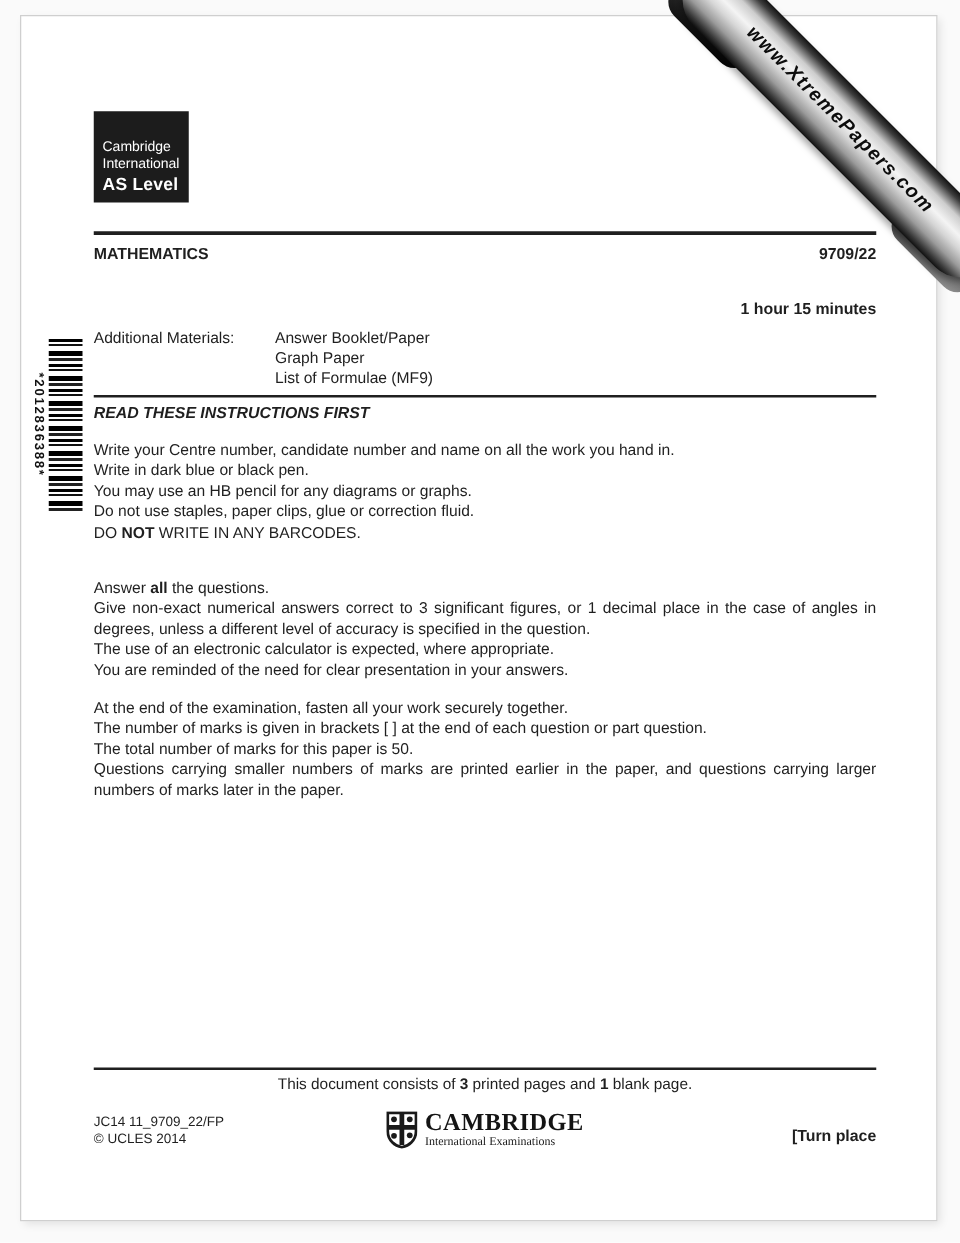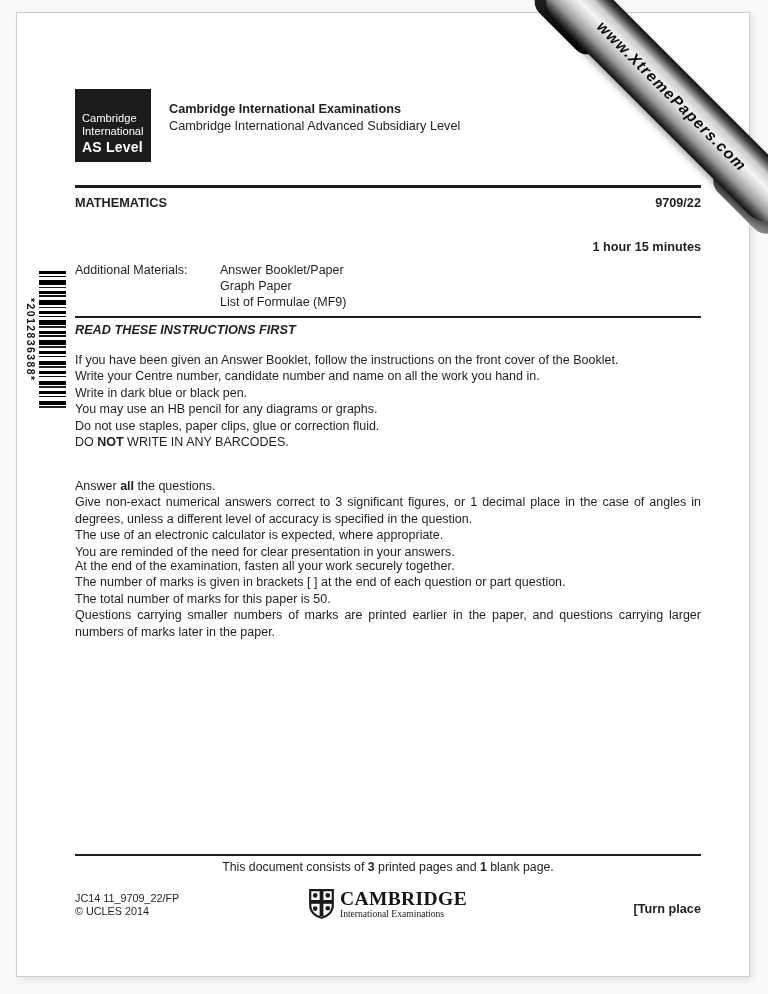--- a/index.html
+++ b/index.html
@@ -96,24 +96,20 @@
   <div class="barcode">
     <div class="barcode-number">*2012836388*</div>
     <div class="barcode-bars"></div>
   </div>
 
   <div class="logo-box">
     <div class="logo-l">Cambridge</div>
     <div class="logo-l">International</div>
     <div class="logo-l3">AS Level</div>
   </div>
-  <div class="org">
-    <div class="b">Cambridge International Examinations</div>
-    <div>Cambridge International Advanced Subsidiary Level</div>
-  </div>
 
   <div class="rule" style="top:172px;height:2.5px;"></div>
 
   <div class="row" style="top:183px;">
     <span class="b">MATHEMATICS</span>
     <span class="b">9709/22</span>
   </div>
   <div class="row" style="top:227px;">
     <span></span>
     <span class="b">1 hour 15 minutes</span>
@@ -125,29 +121,28 @@
       <div>Answer Booklet/Paper</div>
       <div>Graph Paper</div>
       <div>List of Formulae (MF9)</div>
     </div>
   </div>
 
   <div class="rule" style="top:303px;height:2px;"></div>
   <div class="heading">READ THESE INSTRUCTIONS FIRST</div>
 
   <div class="para" style="top:339px;">
-    <div class="ln">If you have been given an Answer Booklet, follow the instructions on the front cover of the Booklet.</div>
     <div class="ln">Write your Centre number, candidate number and name on all the work you hand in.</div>
     <div class="ln">Write in dark blue or black pen.</div>
     <div class="ln">You may use an HB pencil for any diagrams or graphs.</div>
     <div class="ln">Do not use staples, paper clips, glue or correction fluid.</div>
     <div class="ln"><span>DO </span><b>NOT</b><span> WRITE IN ANY BARCODES.</span></div>
   </div>
 
-  <div class="para" style="top:449px;margin-top:16px;">
+  <div class="para" style="top:449px;">
     <div class="ln"><span>Answer </span><b>all</b><span> the questions.</span></div>
     <div class="ln">Give non-exact numerical answers correct to 3 significant figures, or 1 decimal place in the case of angles in degrees, unless a different level of accuracy is specified in the question.</div>
     <div class="ln">The use of an electronic calculator is expected, where appropriate.</div>
     <div class="ln">You are reminded of the need for clear presentation in your answers.</div>
   </div>
 
   <div class="para" style="top:545px;">
     <div class="ln">At the end of the examination, fasten all your work securely together.</div>
     <div class="ln">The number of marks is given in brackets [ ] at the end of each question or part question.</div>
     <div class="ln">The total number of marks for this paper is 50.</div>

